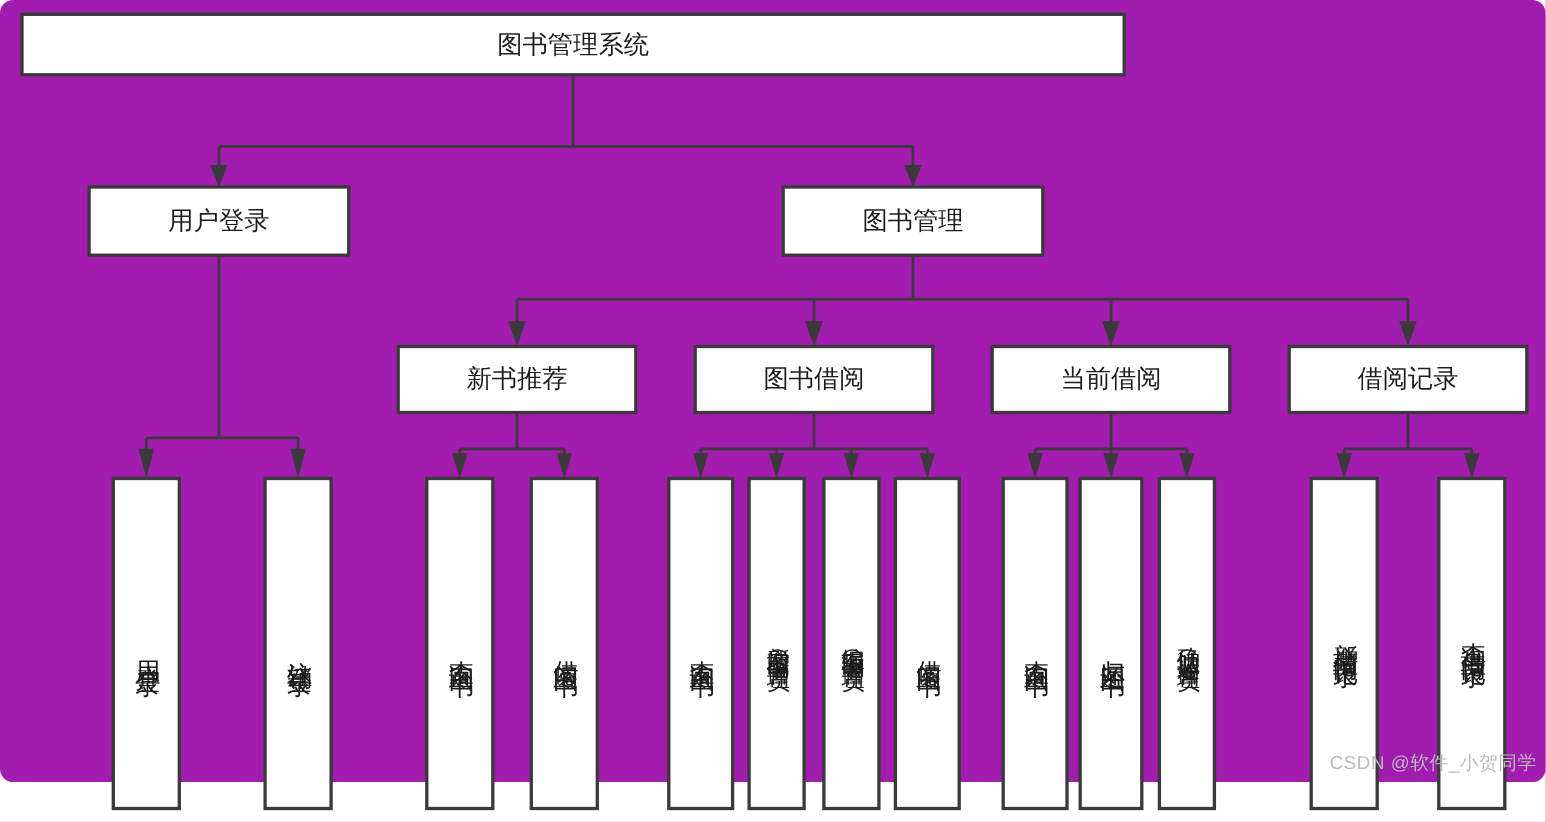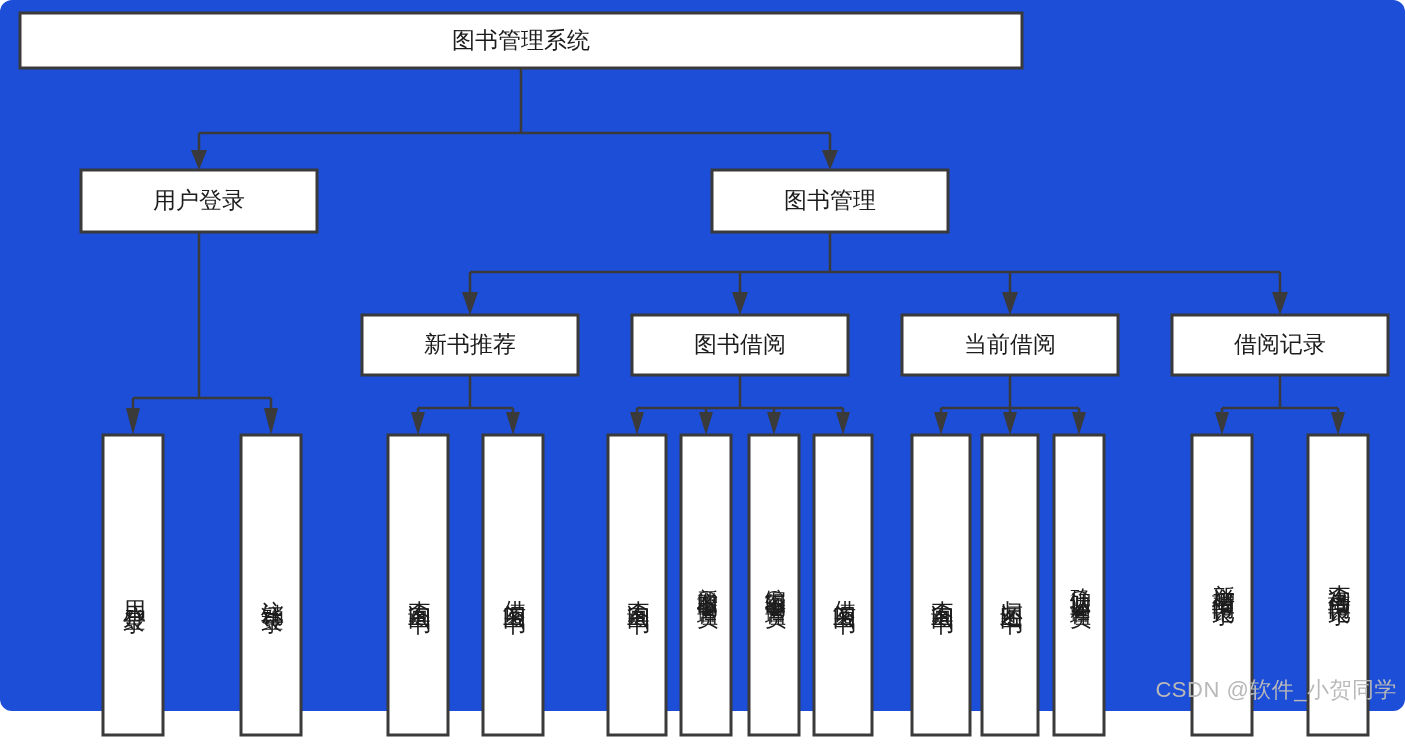--- a/index.html
+++ b/index.html
@@ -1,38 +1,38 @@
 <!DOCTYPE html>
 <html><head>
 <meta charset="utf-8">
 <style>
   html,body{margin:0;padding:0;background:#ffffff;}
   body{
     width:1405px;height:747px;
     font-family:"Liberation Sans","DejaVu Sans",sans-serif;
     overflow:hidden;
   }
-  #diagram-root{position:relative;width:1405px;height:711px;background:#1d4ed8;border-radius:12px;}
+  #diagram-root{position:relative;width:1405px;height:711px;background:#a21caf;border-radius:12px;}
   svg.diagram{position:absolute;left:0;top:0;width:1405px;height:747px;display:block;}
   .node-box{fill:#ffffff;stroke:#3a3a3a;stroke-width:3;}
   .connector{stroke:#3a3a3a;stroke-width:2.5;fill:none;}
   .arrow-head{fill:#3a3a3a;stroke:none;}
   .node-label{
     font-family:"Liberation Sans","DejaVu Sans",sans-serif;
     fill:#1c1c1c;
     text-anchor:middle;
     dominant-baseline:middle;
   }
   .label-h{font-size:23px;}
   .label-v{font-size:23px;}
   .label-v-small{font-size:21px;}
   .watermark{
     position:absolute;
     right:8px;bottom:6px;
-    font-size:22px;
+    font-size:17px;
     color:#b9b9b9;
     font-family:"Liberation Sans","DejaVu Sans",sans-serif;
     letter-spacing:0.5px;
     white-space:nowrap;
   }
 </style>
 </head>
 <body>
 
 <div id="diagram-root">

